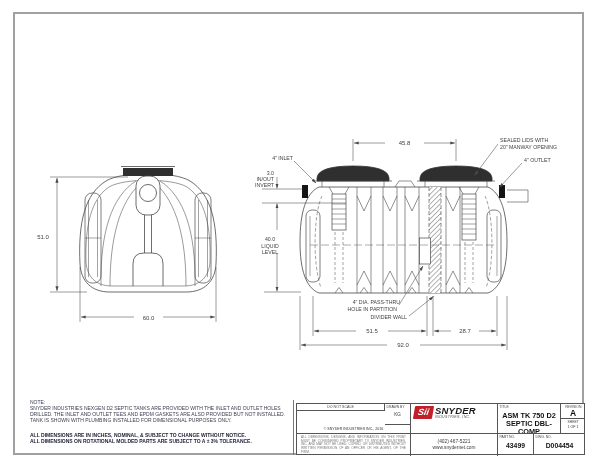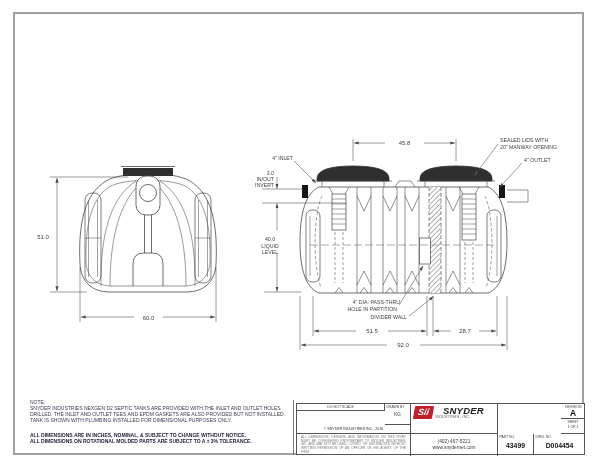--- a/index.html
+++ b/index.html
@@ -35,21 +35,21 @@
                 font-size:3.6px; line-height:8px; color:#333; }
   .c-legal    { left:0; top:30px; width:114px; height:22px; padding:2px 4px; }
   .legal-txt  { font-size:3.2px; line-height:3.7px; color:#777; text-align:justify; }
   .c-logo     { left:114px; top:0; width:87px; height:30px; }
   .logo-row   { display:flex; align-items:flex-start; padding:2px 0 0 3px; }
   .logo-mark  { width:19px; height:13px; background:#c1202b; color:#fff; font-weight:bold;
                 font-style:italic; font-size:9px; line-height:13px; text-align:center;
                 transform:skewX(-10deg); border-radius:1px; }
   .logo-texts { margin-left:2px; }
   .logo-name  { font-size:9.5px; font-weight:bold; font-style:italic; color:#1a1a1a;
-                line-height:9px; letter-spacing:0.2px;padding-left:8px; }
+                line-height:9px; letter-spacing:0.2px; }
   .logo-sub   { font-size:3.6px; font-style:italic; color:#555; line-height:4px; letter-spacing:0.3px; }
   .c-phone    { left:114px; top:30px; width:87px; height:22px; text-align:center; padding-top:5px; }
   .phone-line { font-size:4.8px; line-height:5.8px; color:#3a3a3a; }
   .c-title    { left:201px; top:0; width:63px; height:30px; }
   .title-val  { font-size:7.3px; font-weight:bold; color:#111; text-align:center;
                 line-height:8.2px; padding:3px 2px 0 2px; }
   .c-rev      { left:264px; top:0; width:24px; height:15px; text-align:center; }
   .rev-val    { font-size:8.5px; font-weight:bold; color:#111; margin-top:-0.5px; }
   .c-sheet    { left:264px; top:15px; width:24px; height:15px; text-align:center; }
   .sheet-val  { font-size:3.6px; color:#333; margin-top:1.5px; }
@@ -277,20 +277,24 @@
         <div class="logo-texts">
           <div class="logo-name">SNYDER</div>
           <div class="logo-sub">INDUSTRIES, INC.</div>
         </div>
       </div>
     </div>
     <div class="cell c-phone br">
       <div class="phone-line">(402) 467-5221</div>
       <div class="phone-line">www.snydernet.com</div>
     </div>
+    <div class="cell c-title br bb">
+      <div class="lab left">TITLE</div>
+      <div class="title-val">ASM TK 750 D2 SEPTIC DBL-COMP</div>
+    </div>
     <div class="cell c-rev bb">
       <div class="lab">REVISION</div>
       <div class="rev-val">A</div>
     </div>
     <div class="cell c-sheet bb">
       <div class="lab">SHEET</div>
       <div class="sheet-val">1 OF 1</div>
     </div>
     <div class="cell c-part br">
       <div class="lab left">PART NO.</div>

